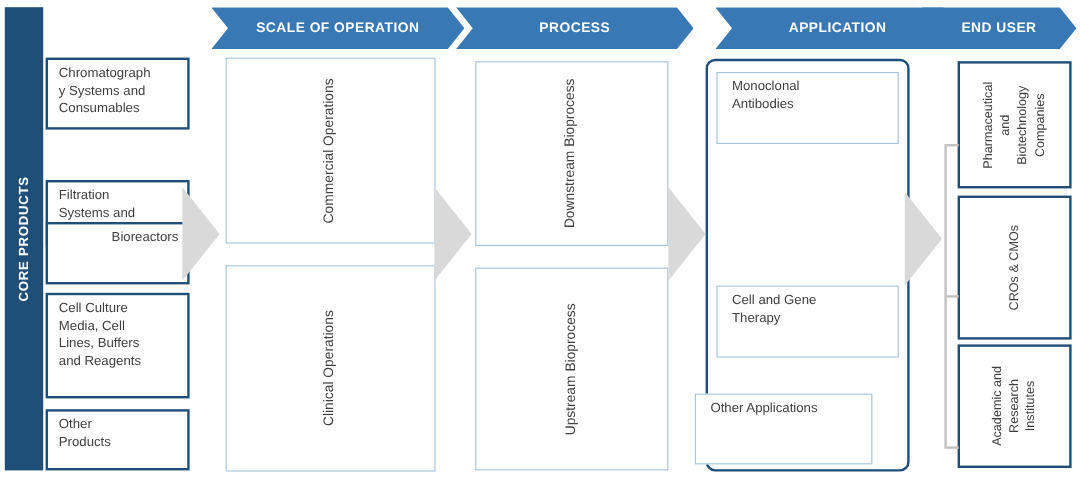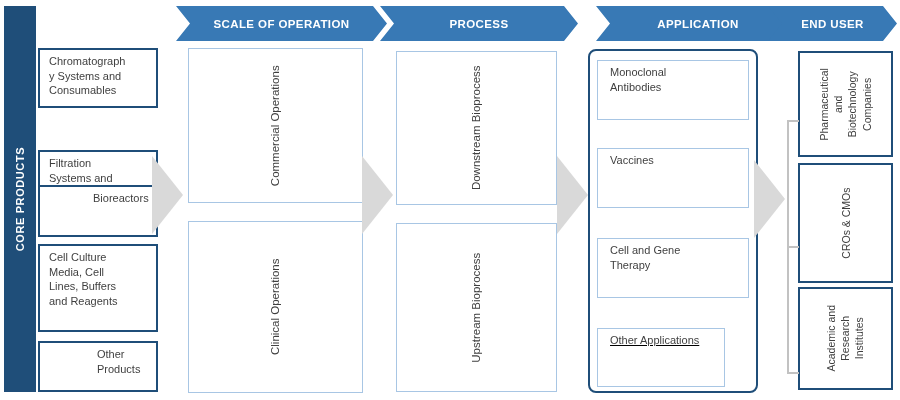--- a/index.html
+++ b/index.html
@@ -90,21 +90,21 @@
   </div>
   <div class="box border-dark hbox" style="left:38px; top:185px; width:120px; height:52px;padding-left:44px;">
     <span class="txt">Bioreactors</span>
   </div>
   <div class="box border-dark hbox" style="left:38px; top:244px; width:120px; height:88px;">
     <span class="txt">Cell Culture
 Media, Cell
 Lines, Buffers
 and Reagents</span>
   </div>
-  <div class="box border-dark hbox" style="left:38px; top:341px; width:120px; height:51px;padding-left:48px;">
+  <div class="box border-dark hbox" style="left:38px; top:341px; width:120px; height:51px;">
     <span class="txt">Other
 Products</span>
   </div>
 
   <div class="box border-light vbox" style="left:188px; top:48px; width:175px; height:155px;">
     <span class="vtext">Commercial Operations</span>
   </div>
   <div class="box border-light vbox" style="left:188px; top:221px; width:175px; height:172px;">
     <span class="vtext">Clinical Operations</span>
   </div>
@@ -114,28 +114,25 @@
   </div>
   <div class="box border-light vbox" style="left:396px; top:223px; width:161px; height:169px;">
     <span class="vtext">Upstream Bioprocess</span>
   </div>
 
   <div class="box border-dark rounded" style="left:588px; top:49px; width:170px; height:344px;"></div>
   <div class="box border-light hbox" style="left:597px; top:60px; width:152px; height:60px;">
     <span class="txt" style="padding-left:12px;">Monoclonal
 Antibodies</span>
   </div>
-  <div class="box border-light hbox" style="left:597px; top:148px; width:152px; height:60px;">
-    <span class="txt" style="padding-left:12px;">Vaccines</span>
-  </div>
   <div class="box border-light hbox" style="left:597px; top:238px; width:152px; height:60px;">
     <span class="txt" style="padding-left:12px;">Cell and Gene
 Therapy</span>
   </div>
-  <div class="box border-light hbox" style="left:597px; top:328px; width:128px; height:59px;text-decoration:underline;">
+  <div class="box border-light hbox" style="left:579px; top:328px; width:148px; height:59px;">
     <span class="txt" style="padding-left:12px;">Other Applications</span>
   </div>
 
   <div class="box border-dark vbox" style="left:798px; top:51px; width:95px; height:106px;">
     <span class="vtext" style="font-size:10.5px;">Pharmaceutical
 and
 Biotechnology
 Companies</span>
   </div>
   <div class="box border-dark vbox" style="left:798px; top:163px; width:95px; height:120px;">

